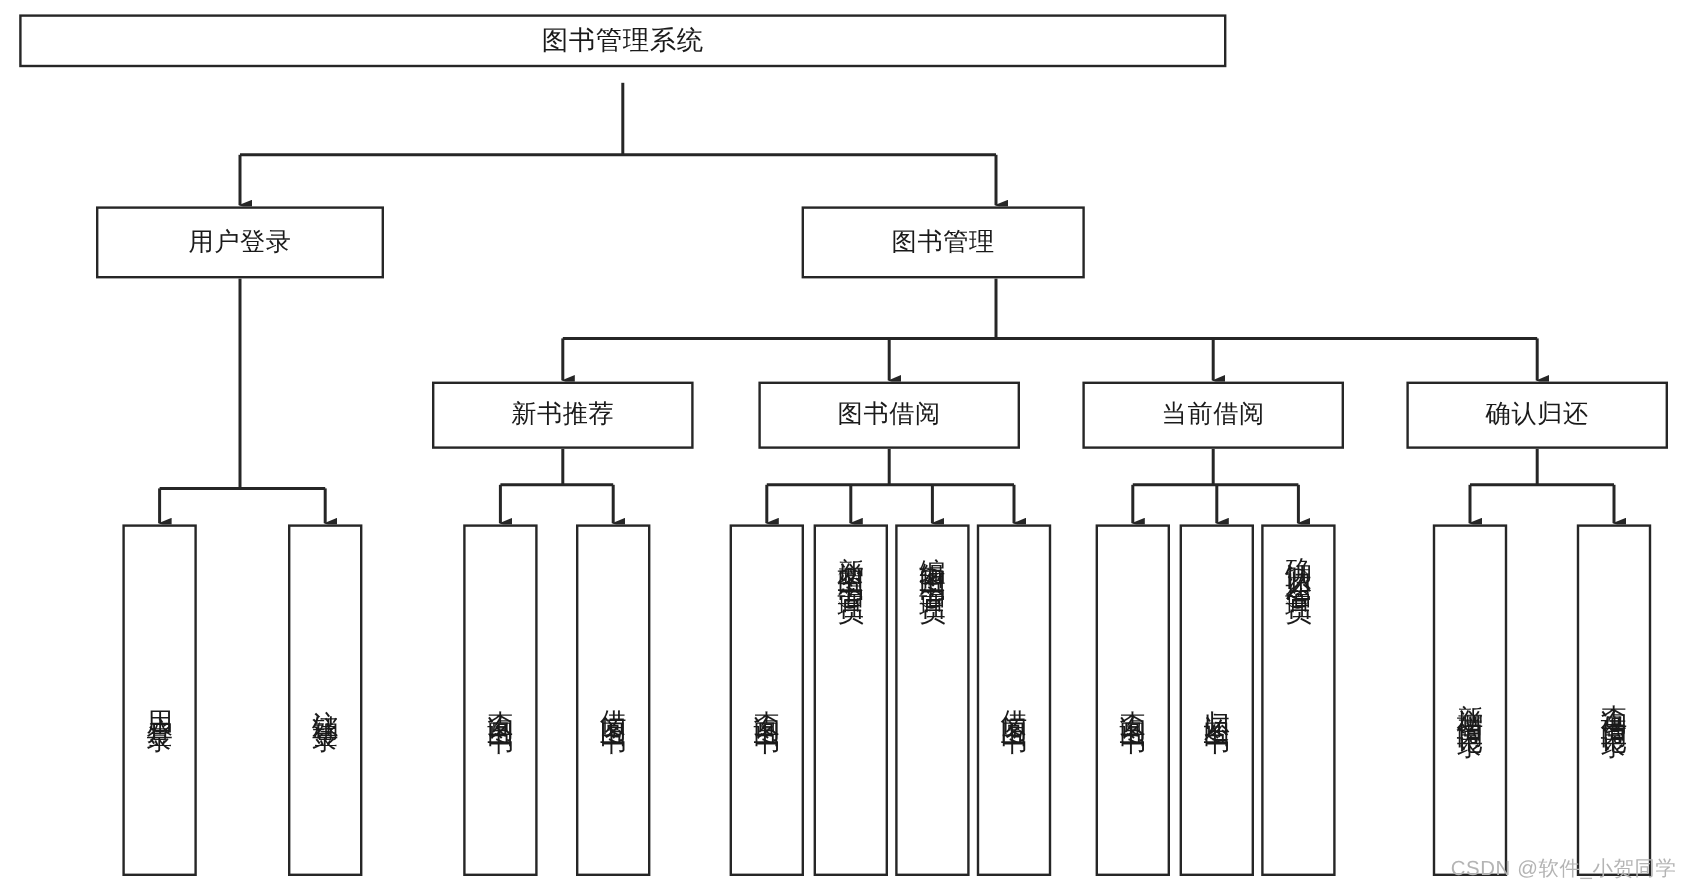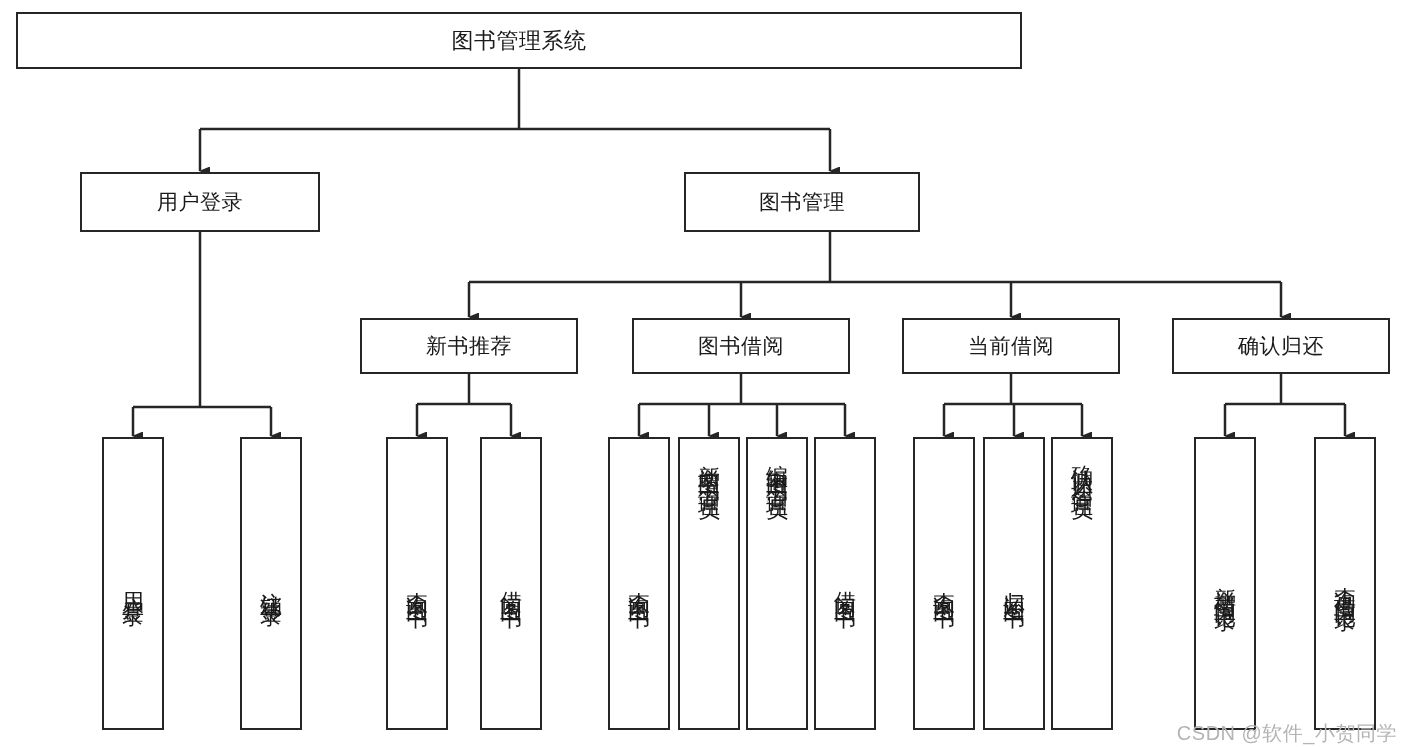--- a/index.html
+++ b/index.html
@@ -64,22 +64,22 @@
     white-space: nowrap;
     margin: 0 auto;
   }
   .node-vertical.align-mid {
     align-items: center;
     padding-top: 0;
   }
   .watermark {
     position: absolute;
     right: 8px;
-    bottom: 0;
-    font-size: 20px;
+    bottom: 12px;
+    font-size: 17px;
     color: #b4b4b4;
     letter-spacing: 0.5px;
     white-space: nowrap;
     font-family: "Liberation Sans", "DejaVu Sans", sans-serif;
   }
 </style>
 </head>
 <body>
 
 <div id="diagram-root">
@@ -120,28 +120,28 @@
         <line x1="944" y1="404" x2="944" y2="436" stroke="#262626" stroke-width="2.5" marker-end="url(#arrowhead)"></line>
         <line x1="1014" y1="404" x2="1014" y2="436" stroke="#262626" stroke-width="2.5" marker-end="url(#arrowhead)"></line>
         <line x1="1082" y1="404" x2="1082" y2="436" stroke="#262626" stroke-width="2.5" marker-end="url(#arrowhead)"></line>
         <line x1="1281" y1="374" x2="1281" y2="404" stroke="#262626" stroke-width="2.5"></line>
         <line x1="1225" y1="404" x2="1345" y2="404" stroke="#262626" stroke-width="2.5"></line>
         <line x1="1225" y1="404" x2="1225" y2="436" stroke="#262626" stroke-width="2.5" marker-end="url(#arrowhead)"></line>
         <line x1="1345" y1="404" x2="1345" y2="436" stroke="#262626" stroke-width="2.5" marker-end="url(#arrowhead)"></line>
       </g>
   </svg>
 
-  <div class="node node-root node-horizontal" id="n-root" style="left: 16px; top: 12px; width: 1006px; height: 57px;">
+  <div class="node node-root node-horizontal" id="n-root" style="left: 16px; top: 12px; width: 1006px; height: 44px;">
     <span class="node-label">图书管理系统</span>
   </div>
 
   <div class="node node-horizontal" id="n-user-login" style="left: 80px; top: 172px; width: 240px; height: 60px;">
     <span class="node-label">用户登录</span>
   </div>
-  <div class="node node-horizontal" id="n-book-manage" style="left: 684px; top: 172px; width: 236px; height: 60px;">
+  <div class="node node-horizontal" id="n-book-manage" style="left: 668px; top: 172px; width: 236px; height: 60px;">
     <span class="node-label">图书管理</span>
   </div>
 
   <div class="node node-horizontal" id="n-book-borrow" style="left: 632px; top: 318px; width: 218px; height: 56px;">
     <span class="node-label">图书借阅</span>
   </div>
   <div class="node node-horizontal" id="n-new-book-recommend" style="left: 360px; top: 318px; width: 218px; height: 56px;">
     <span class="node-label">新书推荐</span>
   </div>
   <div class="node node-horizontal" id="n-current-borrow" style="left: 902px; top: 318px; width: 218px; height: 56px; justify-content: center;">

